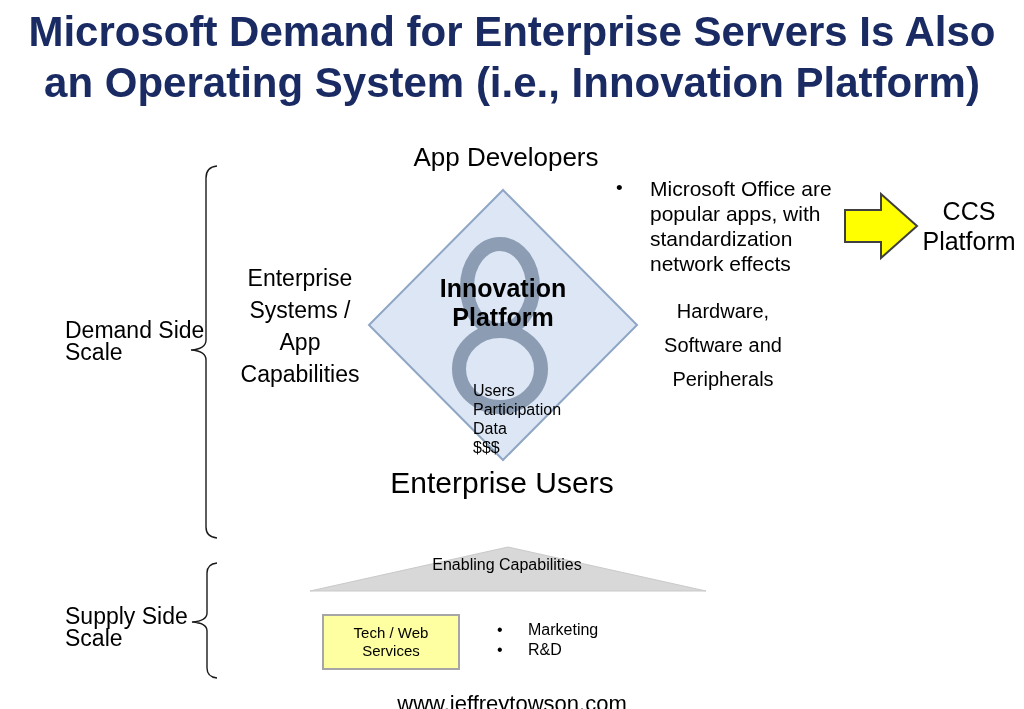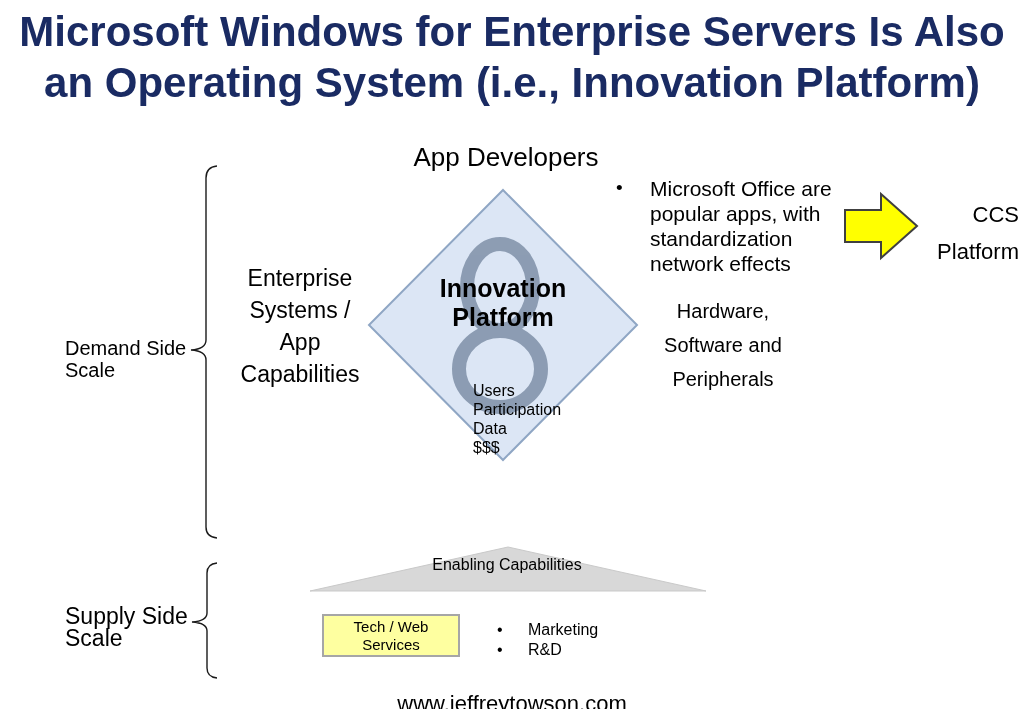--- a/index.html
+++ b/index.html
@@ -10,35 +10,35 @@
   .abs{position:absolute;}
   .pre{white-space:pre-line;}
   .ctr{text-align:center;}
   .title{
     left:0;top:6px;width:1024px;text-align:center;
     font-size:42px;line-height:51px;font-weight:bold;white-space:pre-line;
   }
   .shapes{position:absolute;left:0;top:0;}
   .bold{font-weight:bold;}
   .tech-box{
-    left:322px;top:614px;width:138px;height:43px;
+    left:322px;top:614px;width:138px;height:56px;
     border:2px solid #a6a6a6;box-sizing:border-box;
     display:flex;align-items:center;justify-content:center;
     font-size:15px;line-height:18px;text-align:center;white-space:pre-line;
   }
   .supply-list{left:497px;top:620px;font-size:16px;line-height:20px;}
   .supply-row{display:flex;}
   .supply-row .dot{width:31px;}
 </style>
 </head>
 <body>
 
 <div class="slide">
 
-  <div class="abs title" style="color: rgb(26, 43, 99);">Microsoft Windows for Enterprise Servers Is Also
+  <div class="abs title" style="color: rgb(26, 43, 99);">Microsoft Demand for Enterprise Servers Is Also
 an Operating System (i.e., Innovation Platform)</div>
 
   <svg class="shapes" width="1024" height="709" viewBox="0 0 1024 709">
 
     <path d="M 217 166 Q 206 167 206 178 L 206 340 Q 206 349 191 350 Q 206 351 206 360 L 206 527 Q 206 537 217 538" fill="none" stroke-width="1.4" stroke="#1a1a1a"></path>
 
     <path d="M 217 563 Q 207 564 207 573 L 207 613 Q 207 621 192 622 Q 207 623 207 631 L 207 668 Q 207 677 217 678" fill="none" stroke-width="1.4" stroke="#1a1a1a"></path>
 
     <polygon points="503,190 637,325 503,460 369,325" stroke-width="2" fill="#dce6f5" stroke="#8fa6c4"></polygon>
 
@@ -56,39 +56,40 @@
 
   <div class="abs ctr pre" style="left:210px;top:262px;width:180px;font-size:23px;line-height:32px;">Enterprise
 Systems /
 App
 Capabilities</div>
 
   <div class="abs ctr pre" style="left:623px;top:294px;width:200px;font-size:20px;line-height:34px;">Hardware,
 Software and
 Peripherals</div>
 
+  <div class="abs ctr" style="left:252px;top:466px;width:500px;font-size:30px;">Enterprise Users</div>
 
   <div class="abs ctr pre bold" style="left:403px;top:274px;width:200px;font-size:25px;line-height:29px;">Innovation
 Platform</div>
 
   <div class="abs pre" style="left:473px;top:344px;font-size:16px;line-height:19px;margin-top:37px;">Users
 Participation
 Data
 $$$</div>
 
   <span class="abs" style="left:616px;top:177px;font-size:19px;">•</span>
   <div class="abs pre" style="left:650px;top:176px;font-size:21px;line-height:25px;">Microsoft Office are
 popular apps, with
 standardization
 network effects</div>
 
-  <div class="abs ctr pre" style="left:919px;top:196px;width:100px;font-size:22px;line-height:37px;text-align:right;">CCS
+  <div class="abs ctr pre" style="left:919px;top:196px;width:100px;font-size:25px;line-height:30px;">CCS
 Platform</div>
 
-  <div class="abs pre" style="left:65px;top:337px;font-size:20px;line-height:22px;">Demand Side
+  <div class="abs pre" style="left:65px;top:319px;font-size:23px;line-height:22px;">Demand Side
 Scale</div>
   <div class="abs pre" style="left:65px;top:605px;font-size:23px;line-height:22px;">Supply Side
 Scale</div>
 
   <div class="abs ctr" style="left:357px;top:556px;width:300px;font-size:16px;">Enabling Capabilities</div>
 
   <div class="abs tech-box" style="background-color: rgb(254, 255, 160); border-color: rgb(166, 166, 166);">
     <span>Tech / Web
 Services</span>
   </div>

